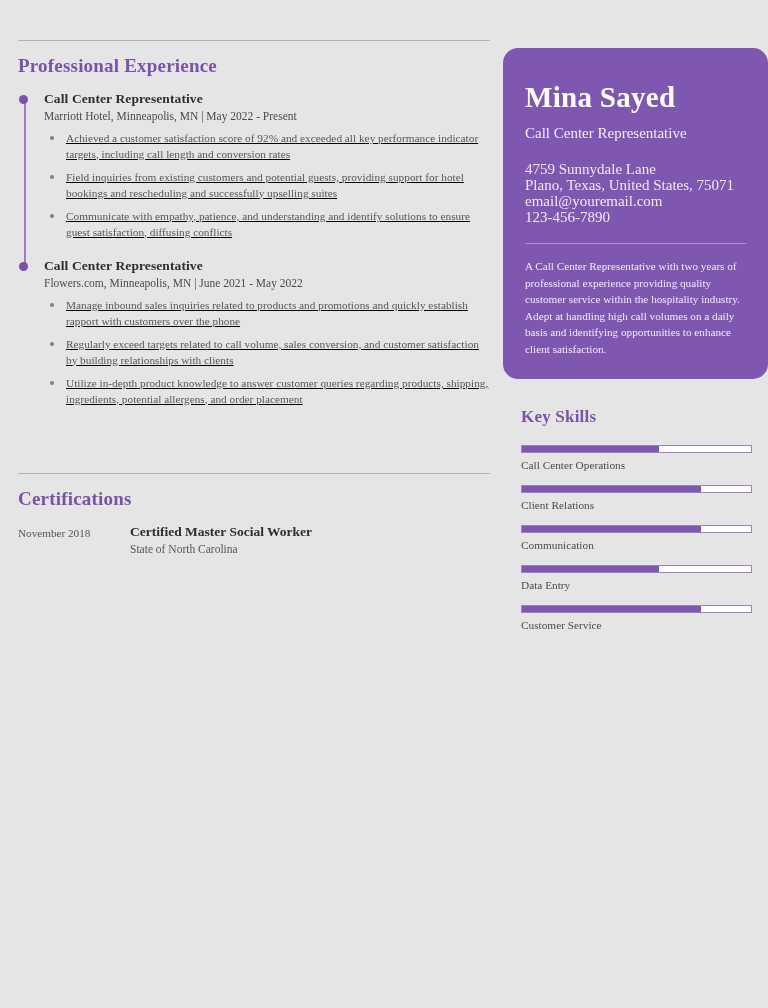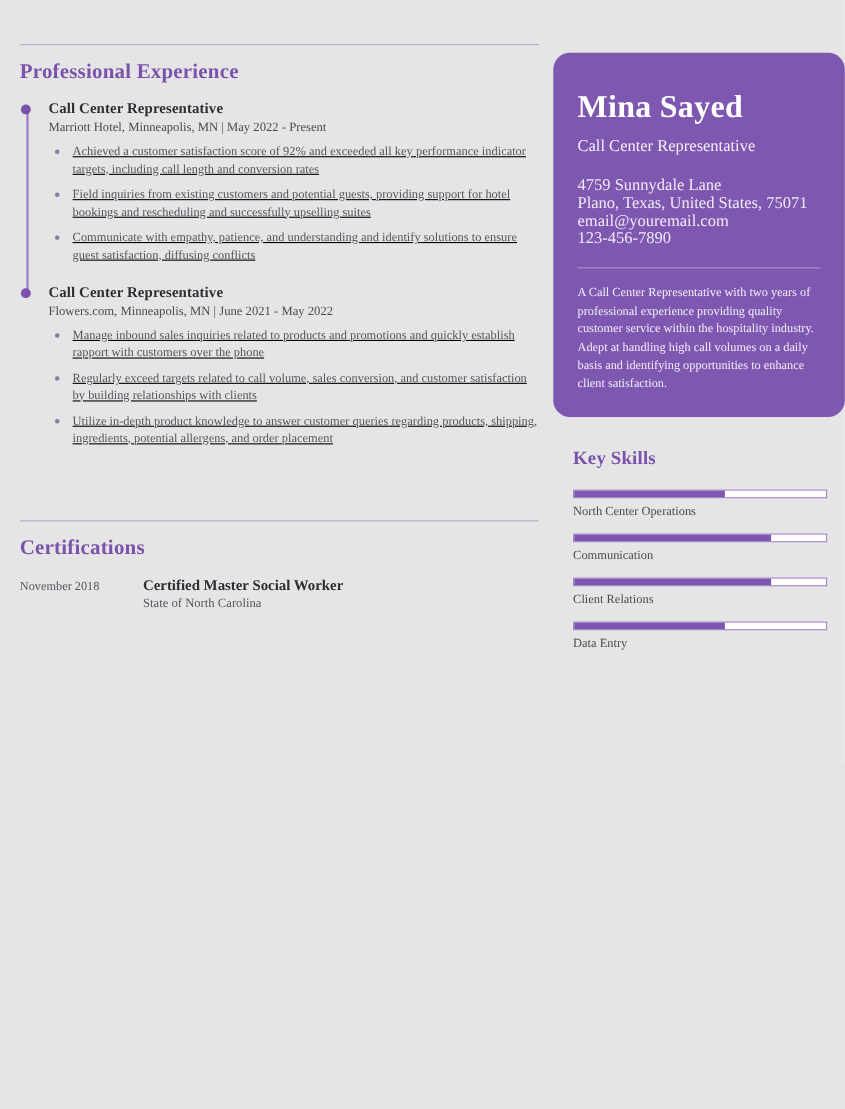--- a/index.html
+++ b/index.html
@@ -311,41 +311,47 @@
       <p class="summary">A Call Center Representative with two years of professional experience  providing quality customer service within the hospitality industry.  Adept at handling high call volumes on a daily basis and identifying  opportunities to enhance client satisfaction.</p>
     </div>
 
     <div class="skills-wrap">
       <h2 class="skills-title">Key Skills</h2>
 
       <div class="skill">
         <div class="skill-track">
           <div class="skill-fill" style="width: 60%;"></div>
         </div>
-        <p class="skill-label">North Center Operations</p>
+        <p class="skill-label">Call Center Operations</p>
       </div>
 
       <div class="skill">
         <div class="skill-track">
           <div class="skill-fill" style="width: 78%;"></div>
         </div>
+        <p class="skill-label">Client Relations</p>
+      </div>
+
+      <div class="skill">
+        <div class="skill-track">
+          <div class="skill-fill" style="width: 78%;"></div>
+        </div>
         <p class="skill-label">Communication</p>
       </div>
 
       <div class="skill">
         <div class="skill-track">
+          <div class="skill-fill" style="width: 60%;"></div>
+        </div>
+        <p class="skill-label">Data Entry</p>
+      </div>
+
+      <div class="skill">
+        <div class="skill-track">
           <div class="skill-fill" style="width: 78%;"></div>
         </div>
-        <p class="skill-label">Client Relations</p>
-      </div>
-
-      <div class="skill">
-        <div class="skill-track">
-          <div class="skill-fill" style="width: 60%;"></div>
-        </div>
-        <p class="skill-label">Data Entry</p>
-      </div>
-
+        <p class="skill-label">Customer Service</p>
+      </div>
     </div>
 
   </div>
 
 </div>
 
 </body></html>

